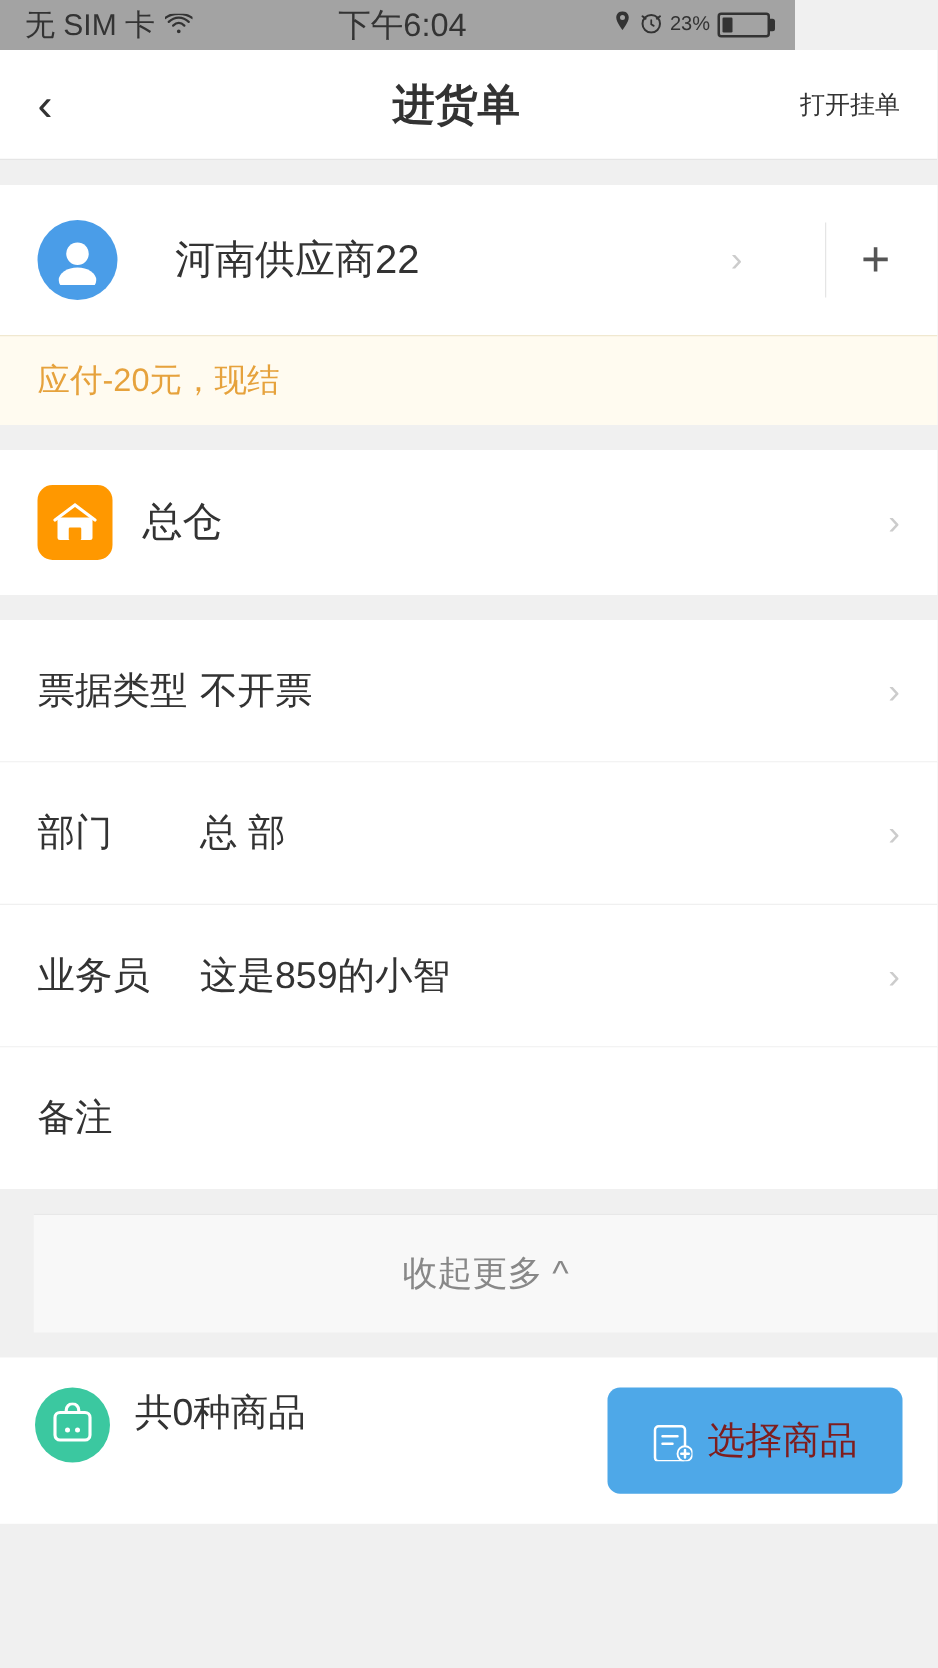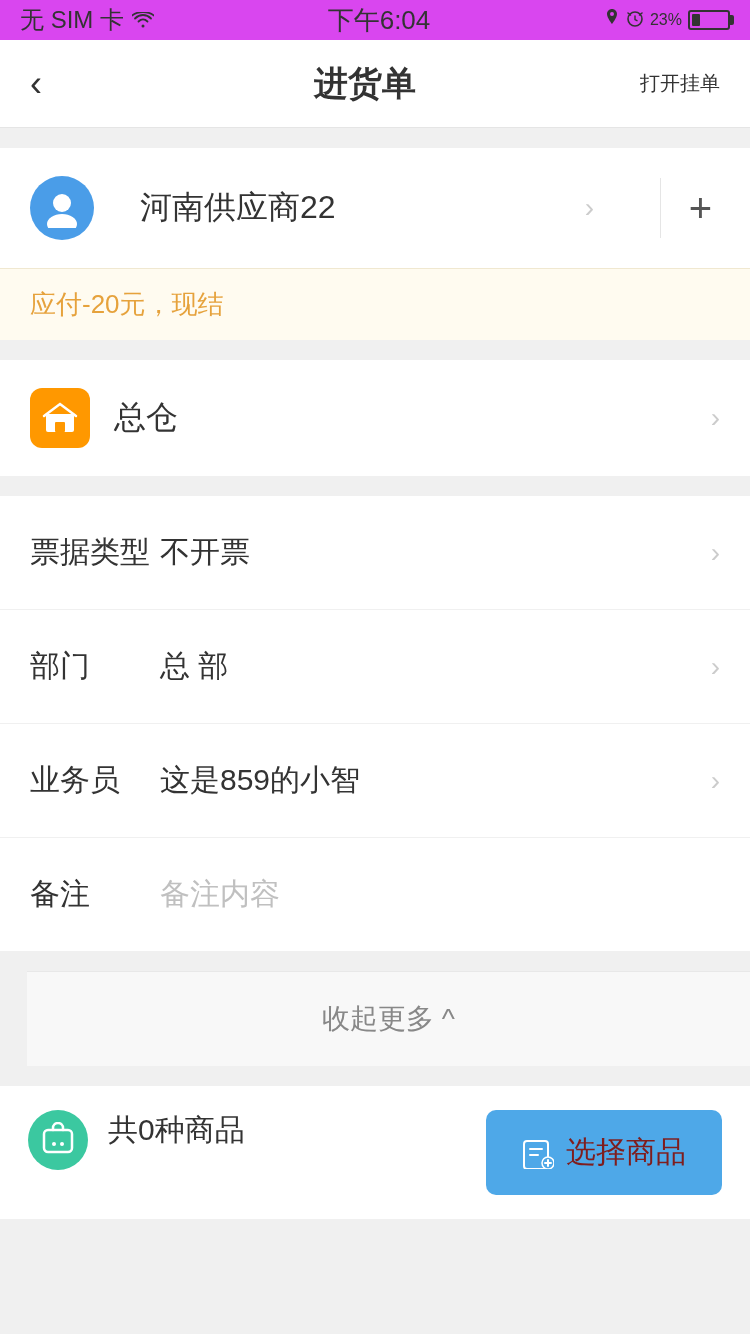--- a/index.html
+++ b/index.html
@@ -8,23 +8,23 @@
       width: 750px;
       min-height: 1334px;
       background: #f0f0f0;
       font-family: -apple-system, "PingFang SC", "Helvetica Neue", sans-serif;
       font-size: 28px;
       color: #333;
     }
 
     
     .status-bar {
-      width: 750px;
+      width: 636px;
       height: 40px;
-      background: #d946ef;
+      background: #a3a3a3;
       display: flex;
       align-items: center;
       justify-content: space-between;
       padding: 0 20px;
       font-size: 24px;
       color: #333;
     }
     .status-bar .left { display: flex; align-items: center; gap: 8px; }
     .status-bar .center { font-size: 26px; font-weight: 500; }
     .status-bar .right { display: flex; align-items: center; gap: 6px; font-size: 16px; }
@@ -318,21 +318,20 @@
       <span class="form-value">总 部</span>
       <span class="chevron-right">›</span>
     </div>
     <div class="form-row">
       <span class="form-label">业务员</span>
       <span class="form-value">这是859的小智</span>
       <span class="chevron-right">›</span>
     </div>
     <div class="form-row">
       <span class="form-label">备注</span>
-      <span class="form-value placeholder">备注内容</span>
     </div>
   </div>
 
   <div class="collapse-bar">
     <span>收起更多 ^</span>
   </div>
 
   <div class="bottom-bar">
     <div class="cart-icon-wrap">
       <svg viewBox="0 0 36 36" fill="none">

